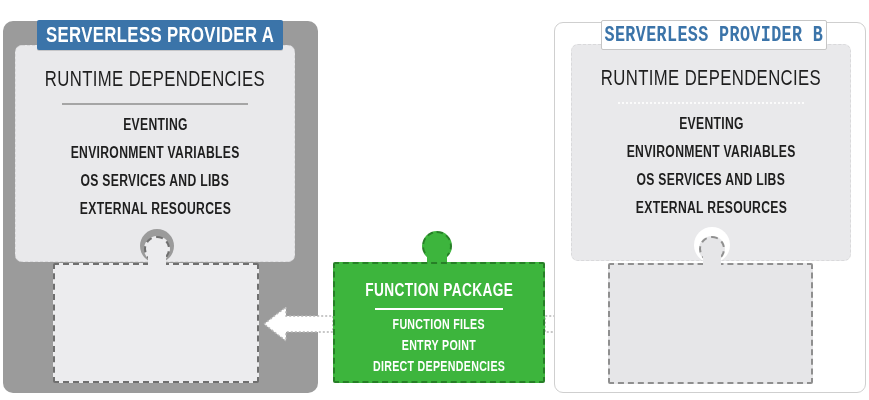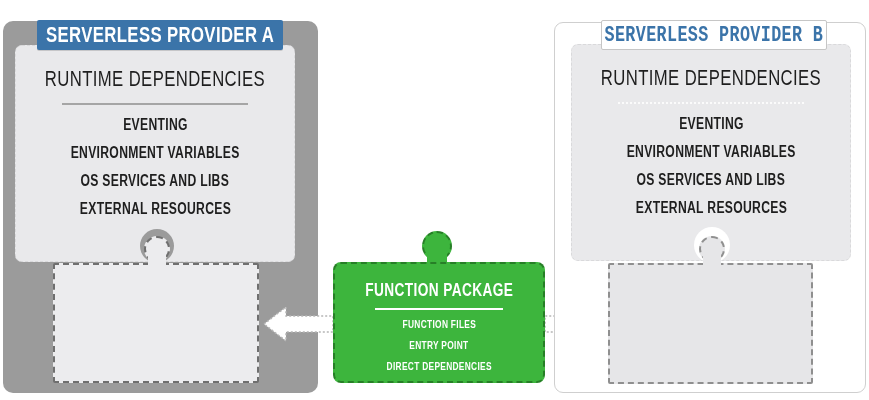--- a/index.html
+++ b/index.html
@@ -76,27 +76,27 @@
   .neck-b{left:703px;top:252px;width:18px;height:15px;background:var(--slot-fill-b);}
 
   
   .pkg-knob{
     position:absolute;left:422px;top:231px;width:30px;height:30px;border-radius:50%;
     background:var(--green);border:2px dashed var(--green-dark);box-sizing:border-box;
   }
   .pkg-neck{position:absolute;left:427px;top:248px;width:20px;height:18px;background:var(--green);}
   .pkg-body{
     position:absolute;left:333px;top:262px;width:212px;height:121px;box-sizing:border-box;
-    background:var(--green);border:2px dashed var(--green-dark);border-radius:8px;
+    background:var(--green);border:2px dashed var(--green-dark);border-radius:2px;
     display:flex;flex-direction:column;align-items:center;padding-top:15px;
   }
   .pkg-title{font-weight:bold;font-size:18px;line-height:22px;color:#ffffff;letter-spacing:0.5px;text-align:center;}
   .pkg-underline{width:128px;margin-top:7px;border-top:2px solid #ffffff;}
   .pkg-items{margin-top:4px;display:flex;flex-direction:column;align-items:center;}
-  .pkg-item{height:21px;line-height:21px;font-weight:bold;font-size:11px;letter-spacing:0.4px;color:#ffffff;}
+  .pkg-item{height:21px;line-height:21px;font-weight:bold;font-size:14px;letter-spacing:0.4px;color:#ffffff;}
 
   
   .arrow{position:absolute;}
   .arrow-left{left:262px;top:305px;}
   .arrow-right{left:544px;top:305px;}
 </style>
 </head>
 <body>
 
 <div class="canvas">

